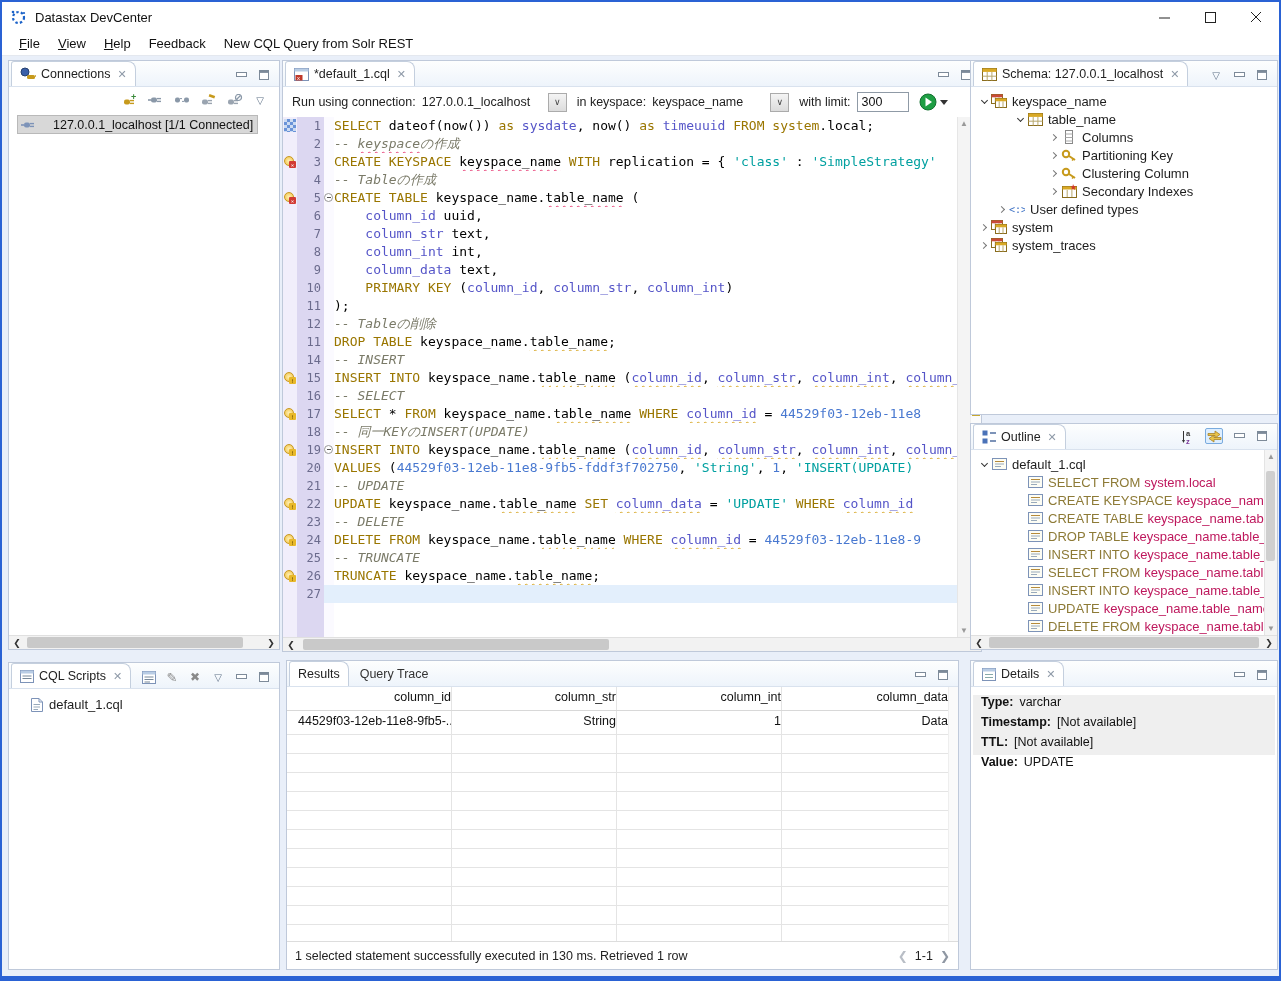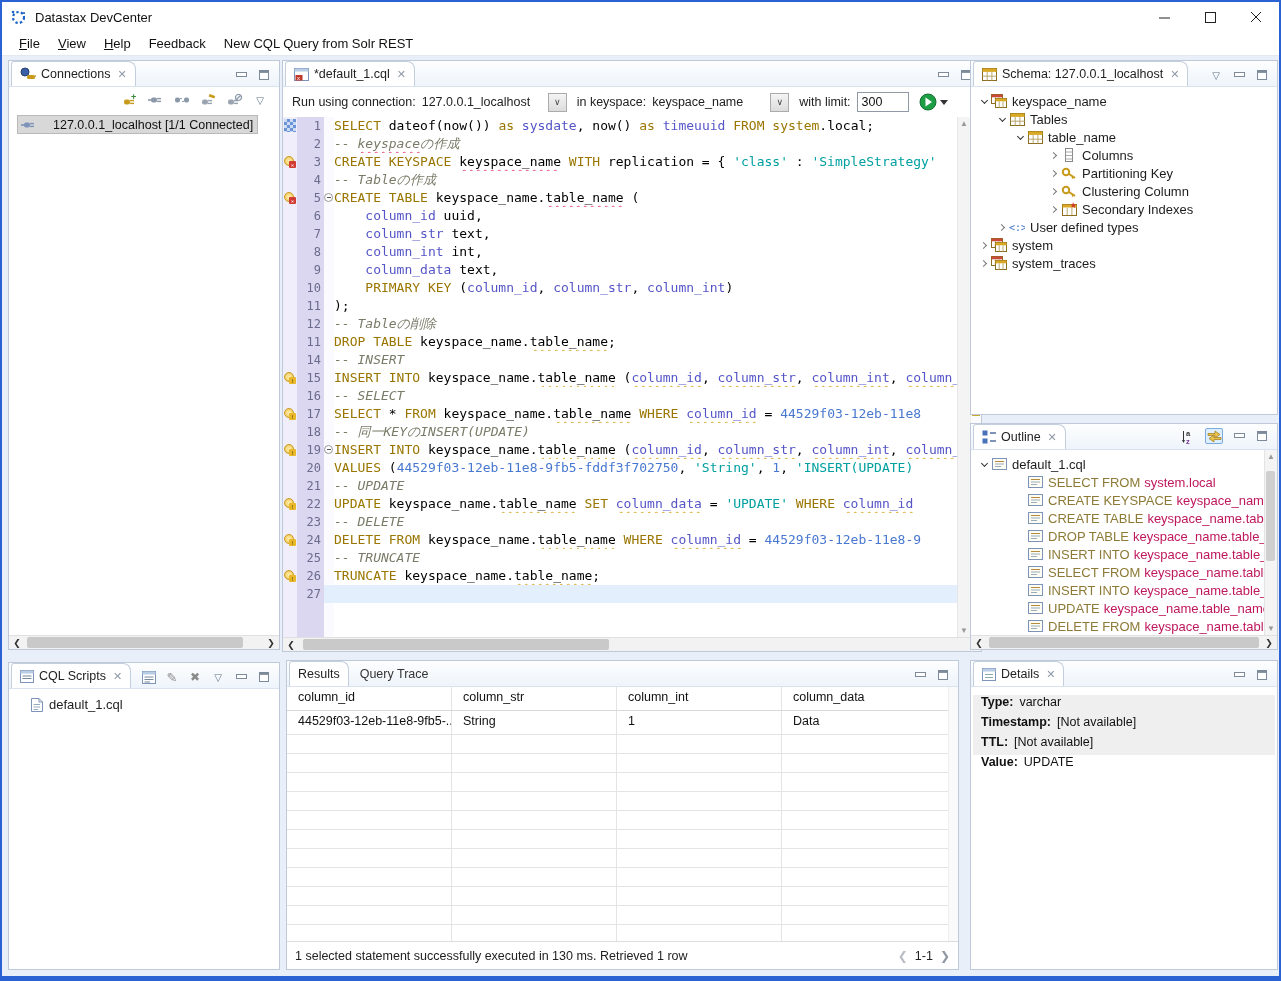--- a/index.html
+++ b/index.html
@@ -80,21 +80,21 @@
   .foldm::after { content:""; position:absolute; left:1.5px; top:3px; width:4px; height:1px; background:#555; }
   #vscroll { width:13px; flex:none; background:#f4f4f4; display:flex; flex-direction:column; justify-content:space-between; align-items:center; border-left:1px solid #e6e6e6; }
   .vs-arrow { font-size:8px; color:#999; padding:2px 0; }
   #overview { width:11px; flex:none; background:#fbfbfb; border-left:1px solid #eee; position:relative; }
   .ov-mark { position:absolute; left:1px; width:8px; height:5px; }
   .ov-mark.top { width:9px; height:8px; background:#f01878; border:1px solid #b00a58; }
   .ov-mark.pink { background:#f584b6; border:1px solid #d0428a; }
   .ov-mark.yellow { background:#f3df8e; border:1px solid #c8a830; }
 
   
-  #results { left:284px; top:658px; width:673px; height:310px; }
+  #results { left:284px; top:658px; width:673px; height:310px;text-align:right; }
   .rtabs { height:26px; display:flex; align-items:flex-end; background:linear-gradient(#fdfefe,#eef4fb); border-bottom:1px solid #d9e2ee; flex:none; }
   #rtable { flex:1; overflow:hidden; display:flex; }
   #rgrid { flex:1; overflow:hidden; }
   .rrow { display:flex; height:19px; border-bottom:1px solid #e4e4e4; }
   .rrow.hdr { height:24px; border-bottom:1px solid #d8d8d8; font-size:12.5px; color:#111; }
   .rrow.data { height:24px; font-size:12.5px; color:#111; }
   .rcell { width:165px; flex:none; padding:3px 0 0 11px; border-right:1px solid #e4e4e4; white-space:nowrap; overflow:hidden; }
   .rcell:last-child { flex:1; border-right:none; }
   #rside { width:10px; flex:none; border-left:1px solid #eee; background:#fafafa; }
   #rstatus { height:28px; border-top:1px solid #ddd; display:flex; align-items:center; font-size:12.5px; color:#222; padding:0 8px; flex:none; }
@@ -563,35 +563,20 @@
               <line x1="4.3" y1="3.3" x2="4.3" y2="9.5" stroke="#b9a96f"></line>
               <line x1="8" y1="3.3" x2="8" y2="9.5" stroke="#b9a96f"></line>
               <rect x="4.5" y="4.5" width="11" height="9" fill="#fff" stroke="#8a6d1e"></rect>
               <rect x="4.5" y="4.5" width="11" height="2.8" fill="#d9a925"></rect>
               <line x1="8.2" y1="7.3" x2="8.2" y2="13.5" stroke="#b9a96f"></line>
               <line x1="12" y1="7.3" x2="12" y2="13.5" stroke="#b9a96f"></line>
             </svg>
           </span>
           <span>keyspace_name</span>
         </div>
-        <div class="trow ind1">
-          <span class="exp open">
-            <i></i>
-          </span>
-          <span class="ticon">
-            <svg width="15" height="13">
-              <rect x="0.5" y="0.5" width="14" height="12" fill="#fff" stroke="#8a6d1e"></rect>
-              <rect x="0.5" y="0.5" width="14" height="3.4" fill="#d9a925"></rect>
-              <line x1="5.2" y1="4" x2="5.2" y2="12.5" stroke="#b9a96f"></line>
-              <line x1="9.9" y1="4" x2="9.9" y2="12.5" stroke="#b9a96f"></line>
-              <line x1="0.5" y1="8.2" x2="14.5" y2="8.2" stroke="#b9a96f"></line>
-            </svg>
-          </span>
-          <span>Tables</span>
-        </div>
         <div class="trow ind2">
           <span class="exp open">
             <i></i>
           </span>
           <span class="ticon">
             <svg width="15" height="13">
               <rect x="0.5" y="0.5" width="14" height="12" fill="#fff" stroke="#8a6d1e"></rect>
               <rect x="0.5" y="0.5" width="14" height="3.4" fill="#d9a925"></rect>
               <line x1="5.2" y1="4" x2="5.2" y2="12.5" stroke="#b9a96f"></line>
               <line x1="9.9" y1="4" x2="9.9" y2="12.5" stroke="#b9a96f"></line>

